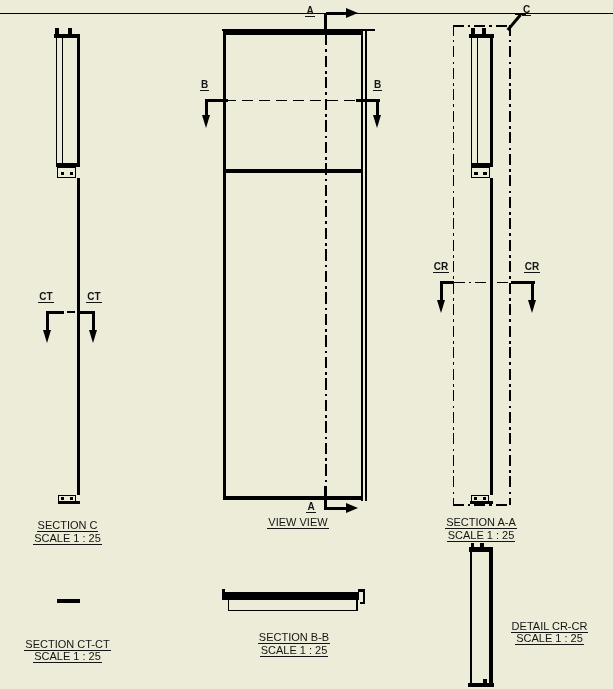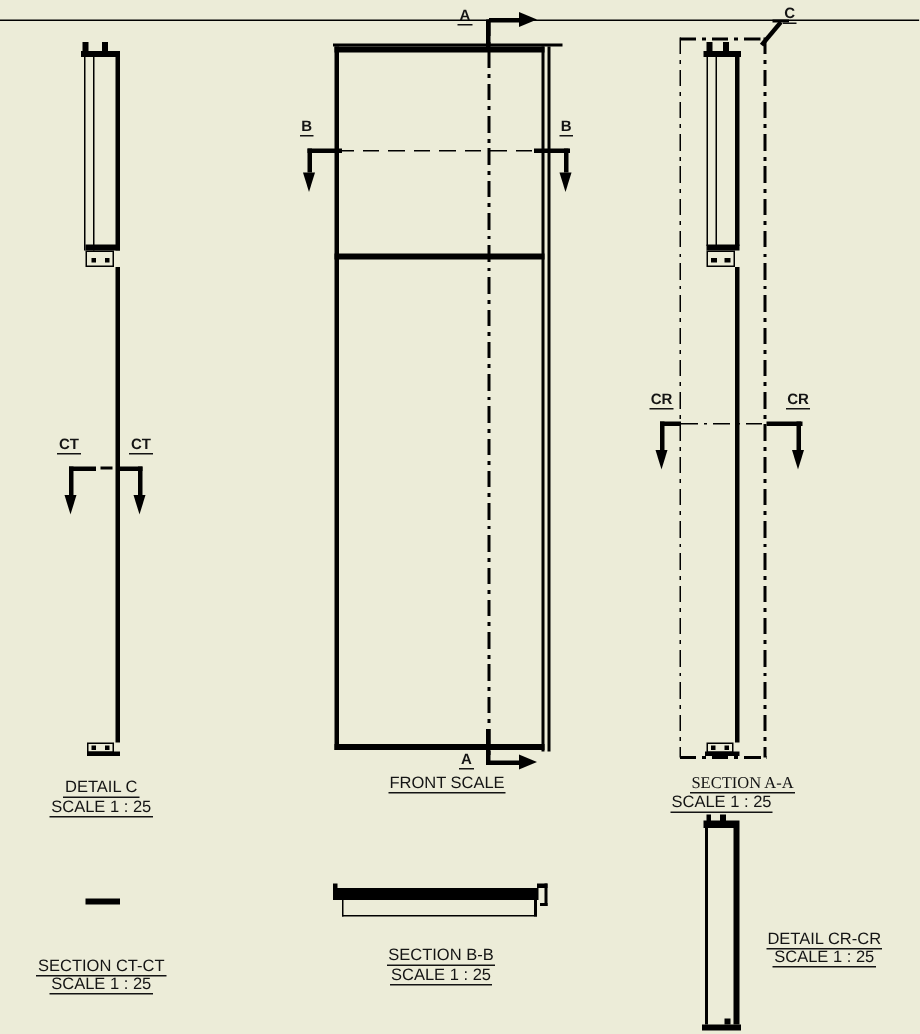--- a/index.html
+++ b/index.html
@@ -45,21 +45,21 @@
     <div class="lbl" style="left:36px;top:291px;width:20px;"><span>CT</span></div>
     <div class="lbl" style="left:84px;top:291px;width:20px;"><span>CT</span></div>
     <div class="ln" style="left:45.5px;top:310.5px;width:18px;height:3px;"></div>
     <div class="ln" style="left:66.5px;top:311.3px;width:8px;height:1.5px;"></div>
     <div class="ln" style="left:78px;top:310.5px;width:17px;height:3px;"></div>
     <div class="ln" style="left:45.5px;top:310.5px;width:3px;height:20px;"></div>
     <div class="ln" style="left:91.5px;top:310.5px;width:3px;height:20px;"></div>
     <div class="arrD" style="left:42.5px;top:330px;"></div>
     <div class="arrD" style="left:88.5px;top:330px;"></div>
 
-    <div class="title" style="left:25px;top:519px;width:85px;"><span>DETAIL C</span></div>
+    <div class="title" style="left:25px;top:519px;width:85px;"><span>SECTION C</span></div>
     <div class="title" style="left:25px;top:531.5px;width:85px;"><span>SCALE 1 : 25</span></div>
   </div>
 
   <div>
     <div class="ln" style="left:57px;top:599px;width:23px;height:4px;"></div>
     <div class="title" style="left:15px;top:637.5px;width:105px;"><span>SECTION CT-CT</span></div>
     <div class="title" style="left:25px;top:650px;width:85px;"><span>SCALE 1 : 25</span></div>
   </div>
 
   <div>
@@ -84,21 +84,21 @@
     <div class="dh" style="left:225px;top:99.5px;width:135px;height:1.6px;"></div>
     <div class="ln" style="left:204.5px;top:98.5px;width:23px;height:3.2px;"></div>
     <div class="ln" style="left:356px;top:98.5px;width:23.5px;height:3.2px;"></div>
     <div class="ln" style="left:204.5px;top:98.5px;width:3.2px;height:16px;"></div>
     <div class="ln" style="left:376.3px;top:98.5px;width:3.2px;height:16px;"></div>
     <div class="arrD" style="left:201.5px;top:114.5px;"></div>
     <div class="arrD" style="left:373.3px;top:114.5px;"></div>
     <div class="lbl" style="left:197px;top:78.5px;width:15px;"><span>B</span></div>
     <div class="lbl" style="left:370px;top:78.5px;width:15px;"><span>B</span></div>
 
-    <div class="title" style="left:258px;top:516px;width:80px;"><span>FRONT SCALE</span></div>
+    <div class="title" style="left:258px;top:516px;width:80px;"><span>VIEW VIEW</span></div>
   </div>
 
   <div>
 
     <div class="ddv" style="left:452.5px;top:25px;width:1.6px;height:480px;"></div>
     <div class="ddv" style="left:509px;top:25px;width:1.6px;height:480px;"></div>
     <div class="ddh" style="left:453px;top:25px;width:54px;height:1.6px;"></div>
     <div class="ddh" style="left:453px;top:504px;width:57.5px;height:1.6px;"></div>
 
     <div class="ln" style="left:504px;top:20.5px;width:20px;height:2.6px;transform:rotate(-50deg);"></div>
@@ -124,21 +124,21 @@
     <div class="lbl" style="left:430px;top:261px;width:22px;"><span>CR</span></div>
     <div class="lbl" style="left:521px;top:261px;width:22px;"><span>CR</span></div>
     <div class="ln" style="left:440px;top:281px;width:14px;height:3px;"></div>
     <div class="ddh" style="left:454px;top:281.7px;width:56px;height:1.6px;"></div>
     <div class="ln" style="left:510.5px;top:281px;width:24px;height:3px;"></div>
     <div class="ln" style="left:440px;top:281px;width:3px;height:19px;"></div>
     <div class="ln" style="left:531px;top:281px;width:3px;height:19px;"></div>
     <div class="arrD" style="left:437px;top:300px;"></div>
     <div class="arrD" style="left:528px;top:300px;"></div>
 
-    <div class="title" style="left:455px;top:516px;width:80px;font-family:Liberation Serif, serif;"><span>SECTION A-A</span></div>
+    <div class="title" style="left:441px;top:516px;width:80px;"><span>SECTION A-A</span></div>
     <div class="title" style="left:441px;top:528.5px;width:80px;"><span>SCALE 1 : 25</span></div>
   </div>
 
   <div>
     <div class="ln" style="left:224px;top:592px;width:135px;height:8px;"></div>
     <div class="ln" style="left:222px;top:588.5px;width:2.5px;height:11.5px;"></div>
     <div class="ln" style="left:362.5px;top:589px;width:2.5px;height:15px;"></div>
     <div class="ln" style="left:357.5px;top:589px;width:7.5px;height:2.5px;"></div>
     <div class="ln" style="left:359.5px;top:601.5px;width:5.5px;height:2.5px;"></div>
     <div class="ln" style="left:227.5px;top:609.5px;width:130px;height:1.6px;"></div>

